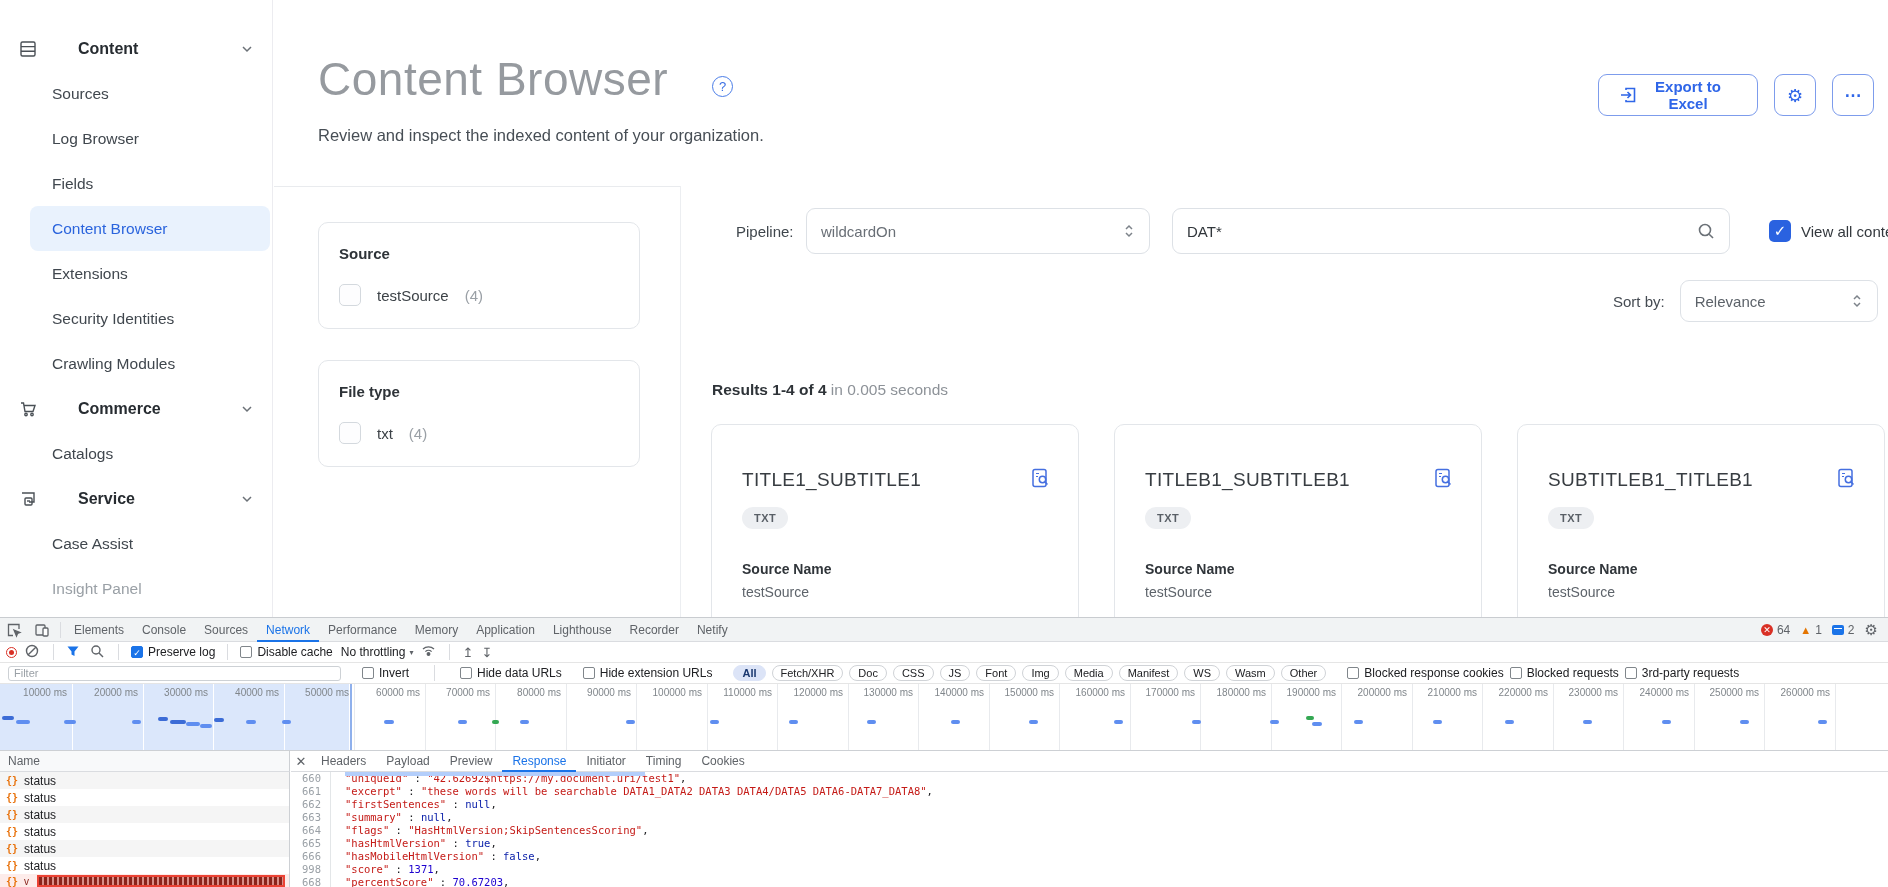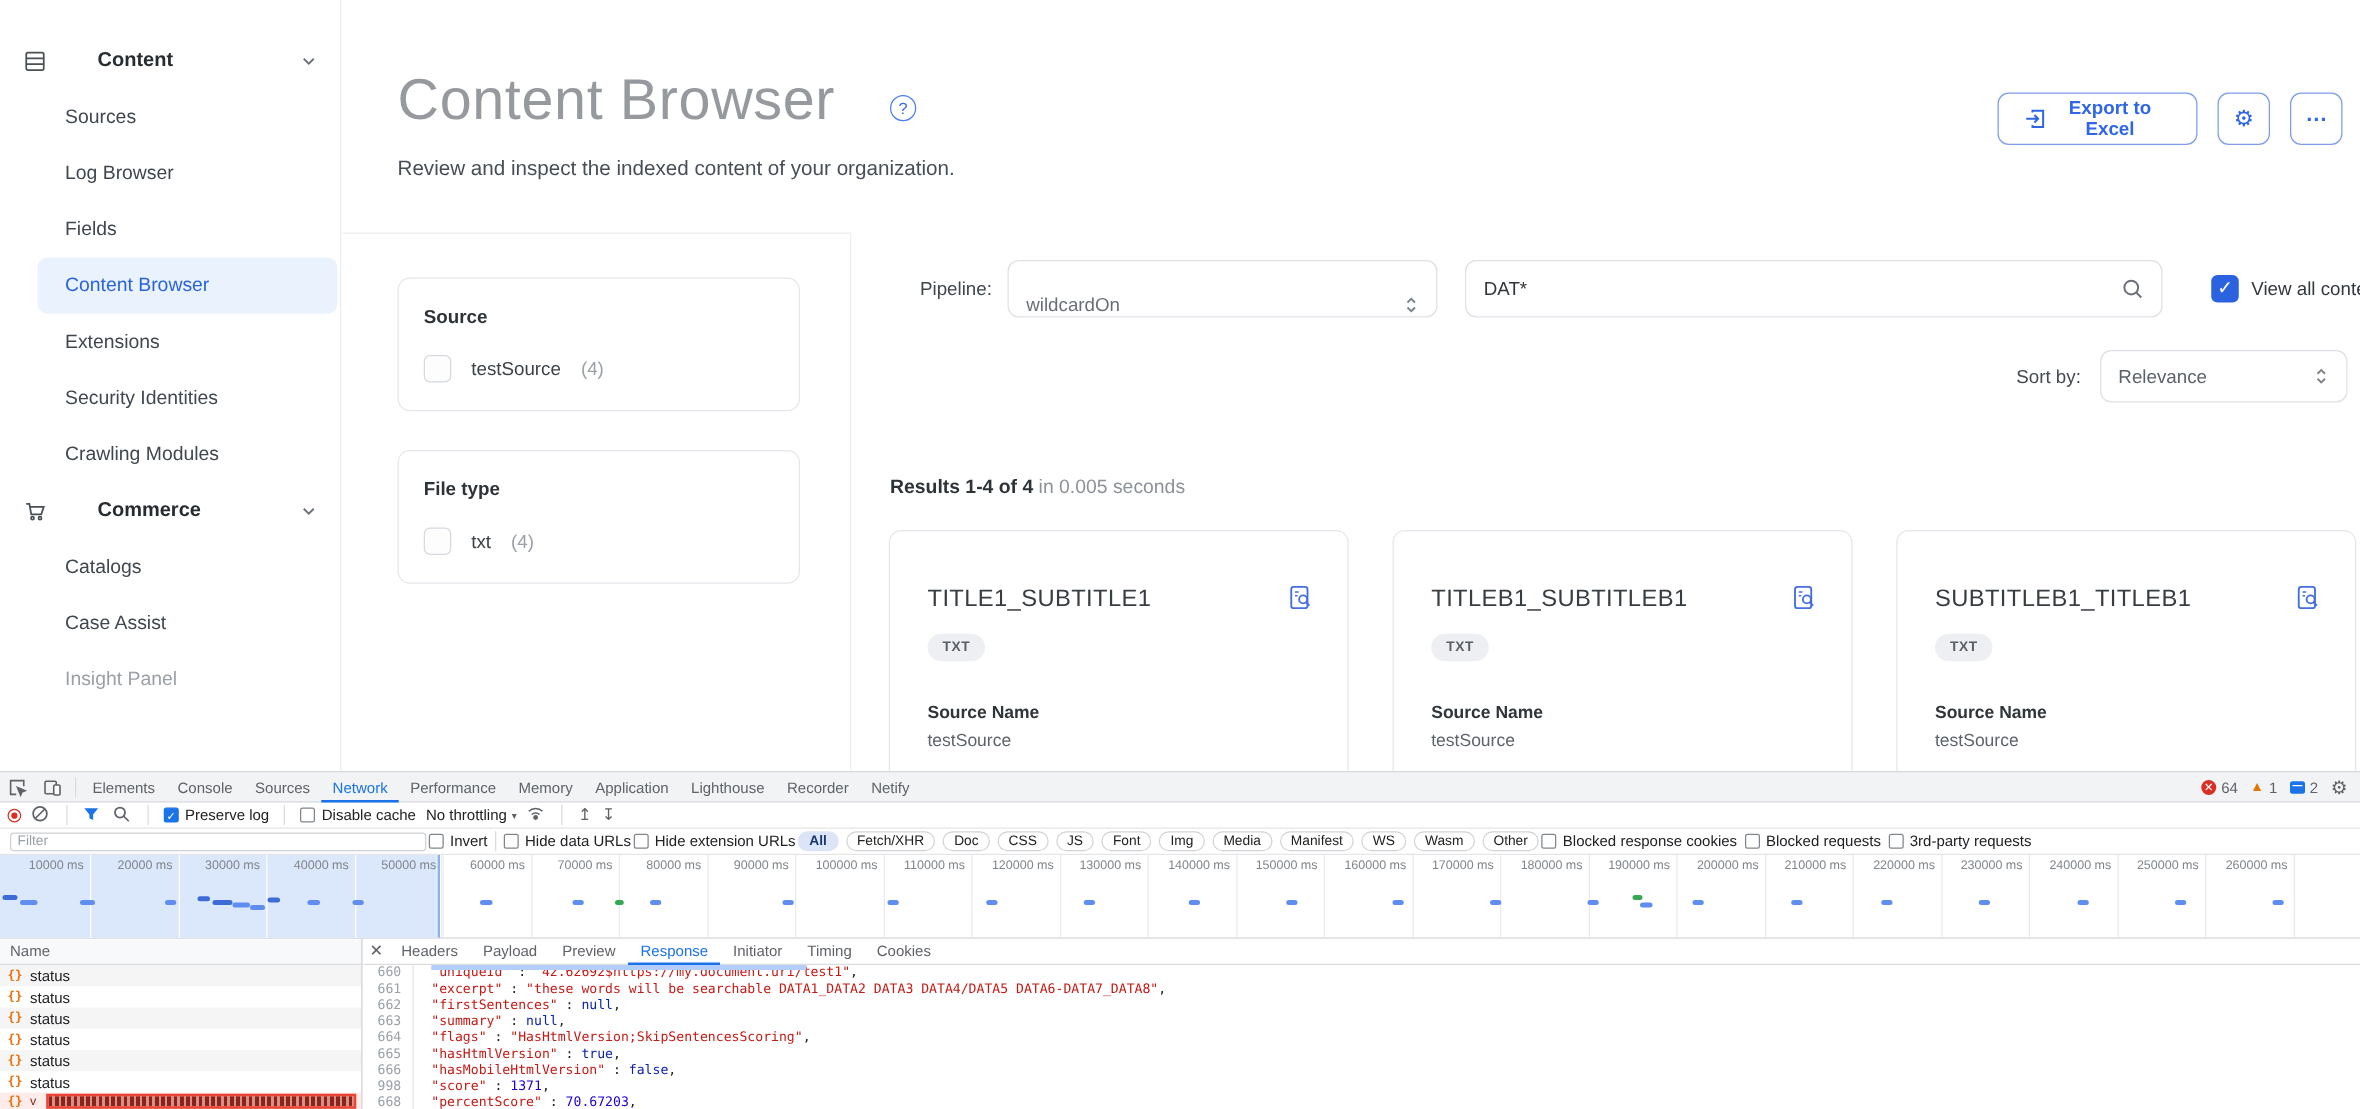--- a/index.html
+++ b/index.html
@@ -36,21 +36,21 @@
   .facet-title { font-size:15px; font-weight:bold; color:#2e3338; }
   .facet-opt { display:flex; align-items:center; margin-top:22px; gap:16px; cursor:pointer; }
   .cbx { width:22px; height:22px; border:1.5px solid #d4d9de; border-radius:5px; background:#fdfdfe; flex:0 0 auto; }
   .facet-opt .olabel { font-size:15px; color:#3c4247; }
   .facet-opt .ocount { font-size:15px; color:#9aa0a6; }
 
   
   .pipeline-row { position:absolute; left:736px; top:208px; height:46px; display:flex; align-items:center; }
   .plabel { font-size:15px; color:#3f464c; width:70px; }
   .select { border:1px solid #dde1e6; border-radius:9px; height:46px; display:flex; align-items:center; padding:0 14px; background:#fff; cursor:pointer; }
-  .sel-pipeline { width:344px;align-items:flex-end; }
+  .sel-pipeline { width:344px; }
   .sel-pipeline .sval { color:#696f76; font-size:15px; flex:1; }
   .stepper { color:#7d838a; width:12px; height:18px; }
   .search-box { margin-left:22px; width:558px; height:46px; border:1px solid #dde1e6; border-radius:9px; display:flex; align-items:center; padding:0 14px; }
   .search-box .sval { flex:1; font-size:15px; color:#31363b; }
   .viewall { margin-left:39px; display:flex; align-items:center; gap:10px; cursor:pointer; }
   .cbx-on { width:22px; height:22px; border-radius:5px; background:#2a62e0; color:#fff; font-size:15px; font-weight:bold; text-align:center; line-height:22px; }
   .viewall .vlabel { font-size:15px; color:#33383d; white-space:nowrap; }
 
   .sort-row { position:absolute; left:1613px; top:280px; height:42px; display:flex; align-items:center; gap:15px; }
   .sort-row .plabel { width:auto; color:#454b52; }
@@ -86,21 +86,21 @@
 
   .dt-toolbar { height:21px; display:flex; align-items:center; border-bottom:1px solid #e5e5e5; padding-left:6px; gap:8px; }
   .rec { width:11px; height:11px; border:1.5px solid #d93025; border-radius:50%; position:relative; cursor:pointer; }
   .rec:after { content:""; position:absolute; left:2px; top:2px; width:5px; height:5px; border-radius:50%; background:#d93025; }
   .tb-check { display:flex; align-items:center; gap:5px; color:#202124; cursor:pointer; white-space:nowrap; }
   .mini-cbx { width:12px; height:12px; border:1px solid #80868b; border-radius:2px; background:#fff; }
   .mini-cbx.on { background:#1a73e8; border-color:#1a73e8; color:#fff; font-size:9px; line-height:12px; text-align:center; }
   .throttle { display:flex; align-items:center; gap:4px; color:#202124; cursor:pointer; }
   .caret { font-size:8px; color:#5f6368; }
 
-  .dt-filterrow { height:21px; display:flex; align-items:center; border-bottom:1px solid #e5e5e5; padding-left:8px; gap:2px; }
+  .dt-filterrow { height:21px; display:flex; align-items:center; border-bottom:1px solid #e5e5e5; padding-left:8px; gap:21px; }
   .filter-input { width:333px; height:15px; border:1px solid #cdd1d5; border-radius:3px; font-size:11px; color:#9aa0a6; padding:0 5px; line-height:13px; }
   .pillbar { display:flex; align-items:center; gap:6px; }
   .pill { border:1px solid #d0d3d7; border-radius:9px; padding:1px 8px; font-size:11px; color:#202124; cursor:pointer; white-space:nowrap; }
   .pill.active { background:#dce4f7; border-color:#dce4f7; color:#19376e; font-weight:bold; }
 
   .dt-timeline { height:67px; position:relative; border-bottom:1px solid #cdd0d4; overflow:hidden; background:#fff; }
   .tl-select { position:absolute; left:0; top:0; width:352px; height:67px; background:#dbe7fb; }
   .tl-handle { position:absolute; left:349px; top:0; width:4px; height:67px; background:#8fb0ec; border-left:1px solid #fff; border-right:1px solid #fff; cursor:ew-resize; }
   .tl-grid { position:absolute; top:0; width:1px; height:67px; background:#e8eaed; }
   .tl-grid.in { background:#ffffff; }
@@ -169,20 +169,35 @@
           </svg>
         </span>
         <span class="glabel">Commerce</span>
         <span class="chev">
           <svg width="14" height="14" viewBox="0 0 14 14" fill="none" stroke="#6b7177" stroke-width="1.5">
             <path d="M3 5 L7 9 L11 5"></path>
           </svg>
         </span>
       </div>
       <div class="nav-item">Catalogs</div>
+      <div class="nav-group-header">
+        <span class="gicon">
+          <svg width="20" height="20" viewBox="0 0 20 20" fill="none" stroke="#4a5056" stroke-width="1.4">
+            <path d="M4 4 H16 V13 H11"></path>
+            <rect x="7" y="9" width="7" height="7" rx="1"></rect>
+            <path d="M9 12 H12"></path>
+          </svg>
+        </span>
+        <span class="glabel">Service</span>
+        <span class="chev">
+          <svg width="14" height="14" viewBox="0 0 14 14" fill="none" stroke="#6b7177" stroke-width="1.5">
+            <path d="M3 5 L7 9 L11 5"></path>
+          </svg>
+        </span>
+      </div>
       <div class="nav-item">Case Assist</div>
       <div class="nav-item dim">Insight Panel</div>
     </aside>
 
   <div class="page-title">Content Browser</div>
   <div class="help-icon">?</div>
   <div class="page-subtitle">Review and inspect the indexed content of your organization.</div>
   <div class="hdr-divider"></div>
   <div class="facet-divider"></div>
 

